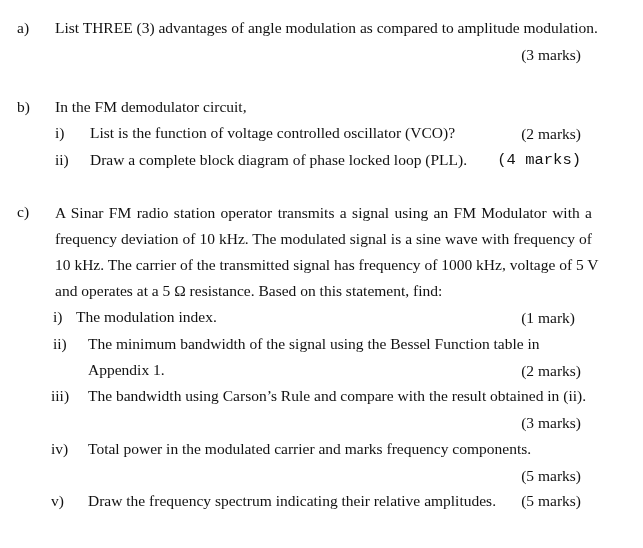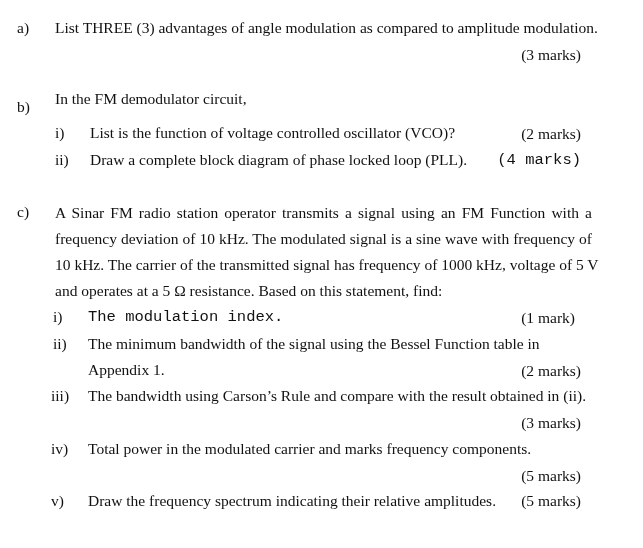--- a/index.html
+++ b/index.html
@@ -15,40 +15,40 @@
 <body>
 
 <div>
   <span class="abs" style="left:17px; top:19px;">a)</span>
   <span class="abs" style="left:55px; top:19px;">List THREE (3) advantages of angle modulation as compared to amplitude modulation.</span>
   <span class="abs marks" style="right:62px; top:46px;">(3 marks)</span>
 </div>
 
 <div>
   <span class="abs" style="left:17px; top:98px;">b)</span>
-  <span class="abs" style="left:55px; top:90px;">In the FM demodulator circuit,</span>
+  <span class="abs" style="left:55px; top:98px;">In the FM demodulator circuit,</span>
 
   <span class="abs" style="left:55px; top:124px;">i)</span>
   <span class="abs" style="left:90px; top:124px;">List is the function of voltage controlled oscillator (VCO)?</span>
   <span class="abs marks" style="right:62px; top:125px;">(2 marks)</span>
 
   <span class="abs" style="left:55px; top:151px;">ii)</span>
   <span class="abs" style="left:90px; top:151px;">Draw a complete block diagram of phase locked loop (PLL).</span>
   <span class="abs marks" style="right:62px; top:151px;font-family:Liberation Mono, monospace;">(4 marks)</span>
 </div>
 
 <div>
   <span class="abs" style="left:17px; top:203px;">c)</span>
-  <span class="abs" style="left:55px; top:204px; width:537px; text-align:justify; text-align-last:justify;">A Sinar FM radio station operator transmits a signal using an FM Function with a</span>
+  <span class="abs" style="left:55px; top:204px; width:537px; text-align:justify; text-align-last:justify;">A Sinar FM radio station operator transmits a signal using an FM Modulator with a</span>
   <span class="abs" style="left:55px; top:230px; width:537px; text-align:justify; text-align-last:justify;">frequency deviation of 10 kHz. The modulated signal is a sine wave with frequency of</span>
   <span class="abs" style="left:55px; top:256px; width:537px; text-align:justify; text-align-last:justify;">10 kHz. The carrier of the transmitted signal has frequency of 1000 kHz, voltage of 5 V</span>
   <span class="abs" style="left:55px; top:282px;">and operates at a 5 Ω resistance. Based on this statement, find:</span>
 
   <span class="abs" style="left:53px; top:308px;">i)</span>
-  <span class="abs" style="left:88px; top:308px;font-family:Liberation Mono, monospace;">The modulation index.</span>
+  <span class="abs" style="left:76px; top:308px;">The modulation index.</span>
   <span class="abs marks" style="right:68px; top:309px;">(1 mark)</span>
 
   <span class="abs" style="left:53px; top:335px;">ii)</span>
   <span class="abs" style="left:88px; top:335px;">The minimum bandwidth of the signal using the Bessel Function table in</span>
   <span class="abs" style="left:88px; top:361px;">Appendix 1.</span>
   <span class="abs marks" style="right:62px; top:362px;">(2 marks)</span>
 
   <span class="abs" style="left:51px; top:387px;">iii)</span>
   <span class="abs" style="left:88px; top:387px;">The bandwidth using Carson’s Rule and compare with the result obtained in (ii).</span>
   <span class="abs marks" style="right:62px; top:414px;">(3 marks)</span>

